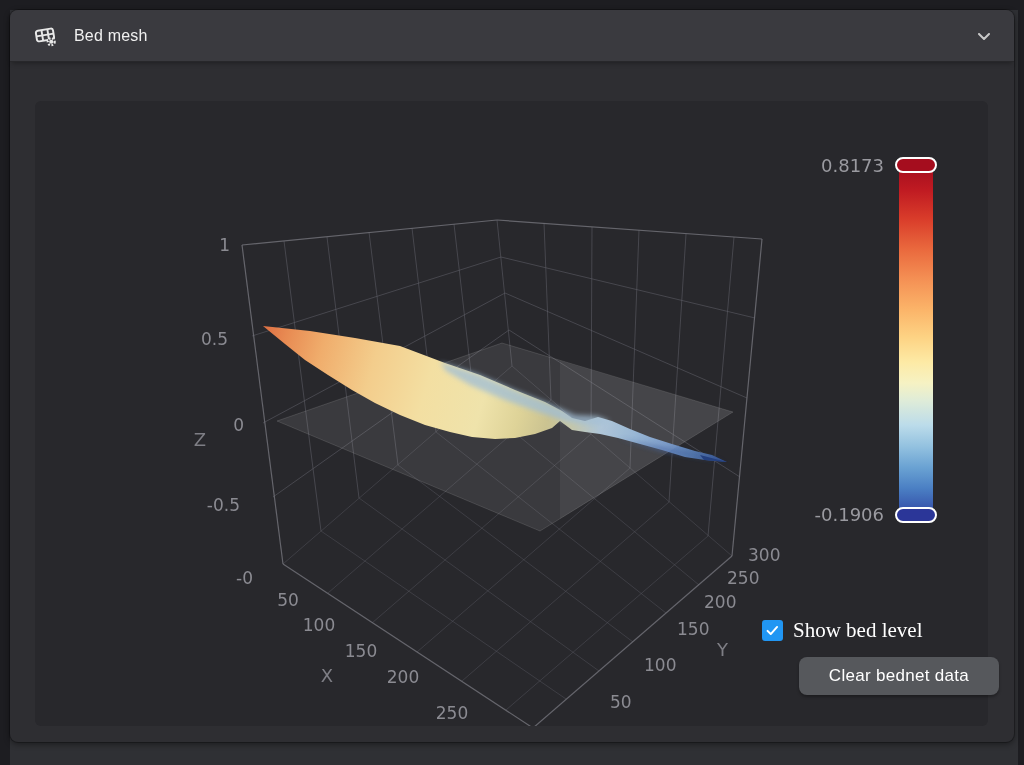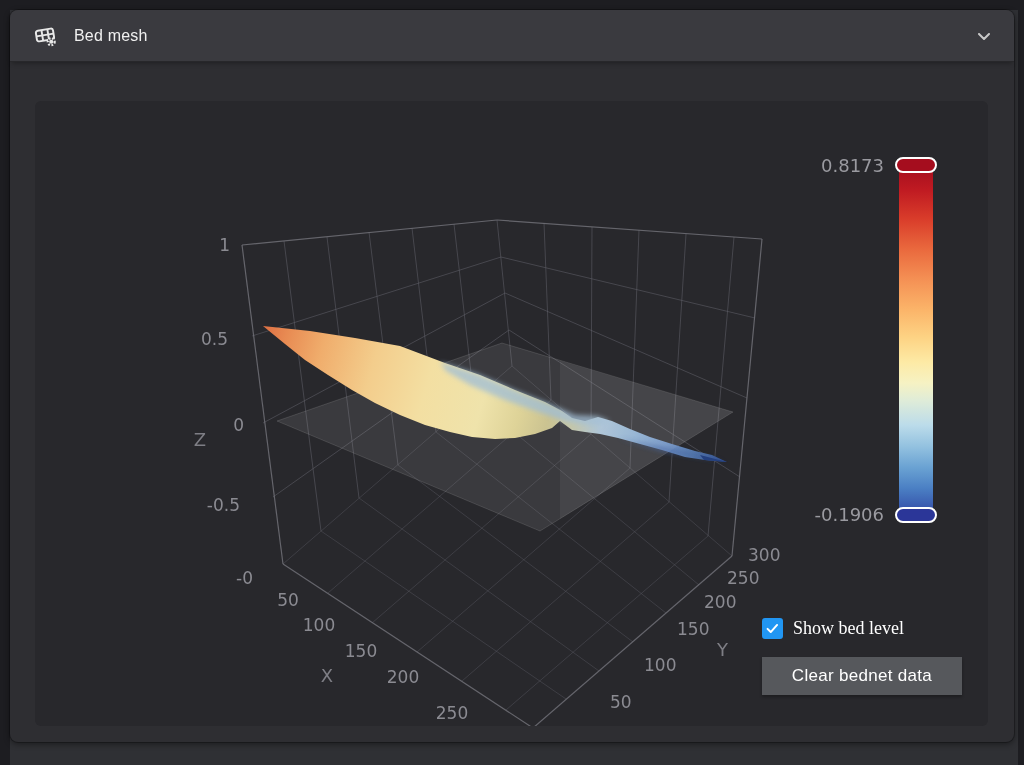--- a/index.html
+++ b/index.html
@@ -45,27 +45,27 @@
   .cbar-label { position:absolute; width:110px; text-align:right; color:#9a9aa0;
                 font-size:18px; font-family:"DejaVu Sans",sans-serif; }
   .cbar-label.max { left:739px; top:54px; }
   .cbar-label.min { left:739px; top:403px; }
 
   
   .chk-row { position:absolute; left:727px; top:517px; display:flex; align-items:center;
              cursor:pointer; }
   .chk-box { width:21px; height:21px; background:#2196f3; border-radius:3px;
              display:flex; align-items:center; justify-content:center; }
-  .chk-label { color:#ffffff; font-size:18px; margin-left:10px;
+  .chk-label { color:#ffffff; font-size:21px; margin-left:10px;
                font-family:"Liberation Serif","DejaVu Serif",serif; }
 
-  .clear-btn { position:absolute; left:727px; top:556px; width:200px; height:38px;
+  .clear-btn { position:absolute; left:764px; top:556px; width:200px; height:38px;
                background:#56585c; color:#ffffff; font-size:17px; letter-spacing:.3px;
                font-family:"Liberation Sans","DejaVu Sans",sans-serif;
-               border:none; border-radius:0; cursor:pointer;
+               border:none; border-radius:8px; cursor:pointer;
                box-shadow:0 2px 3px rgba(0,0,0,.3); }
 </style>
 </head>
 <body>
 
 <div class="content">
   <div class="card">
 
     <div class="card-header">
       <span class="hicon">

